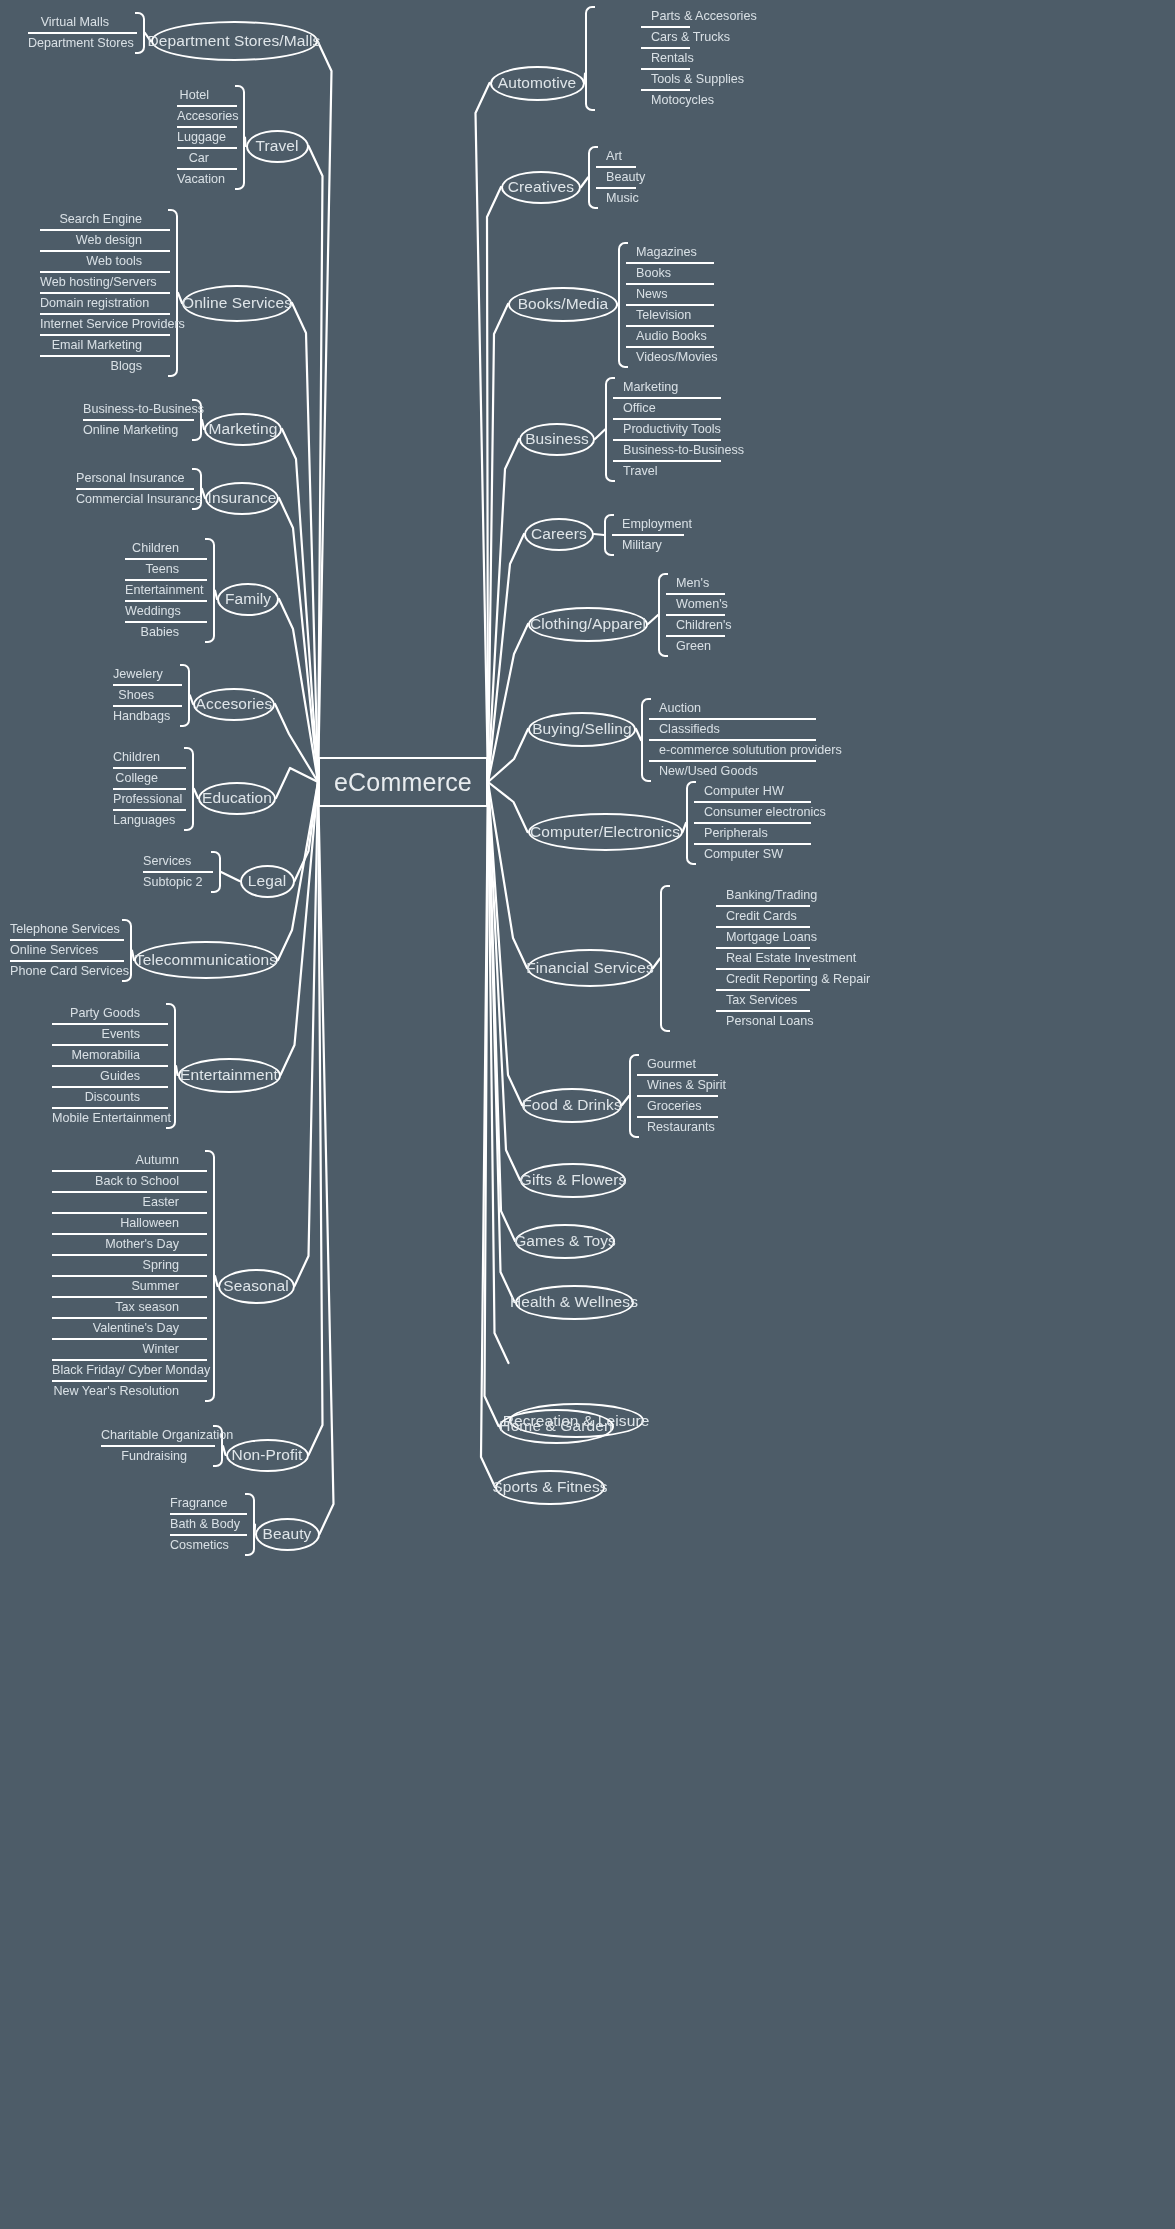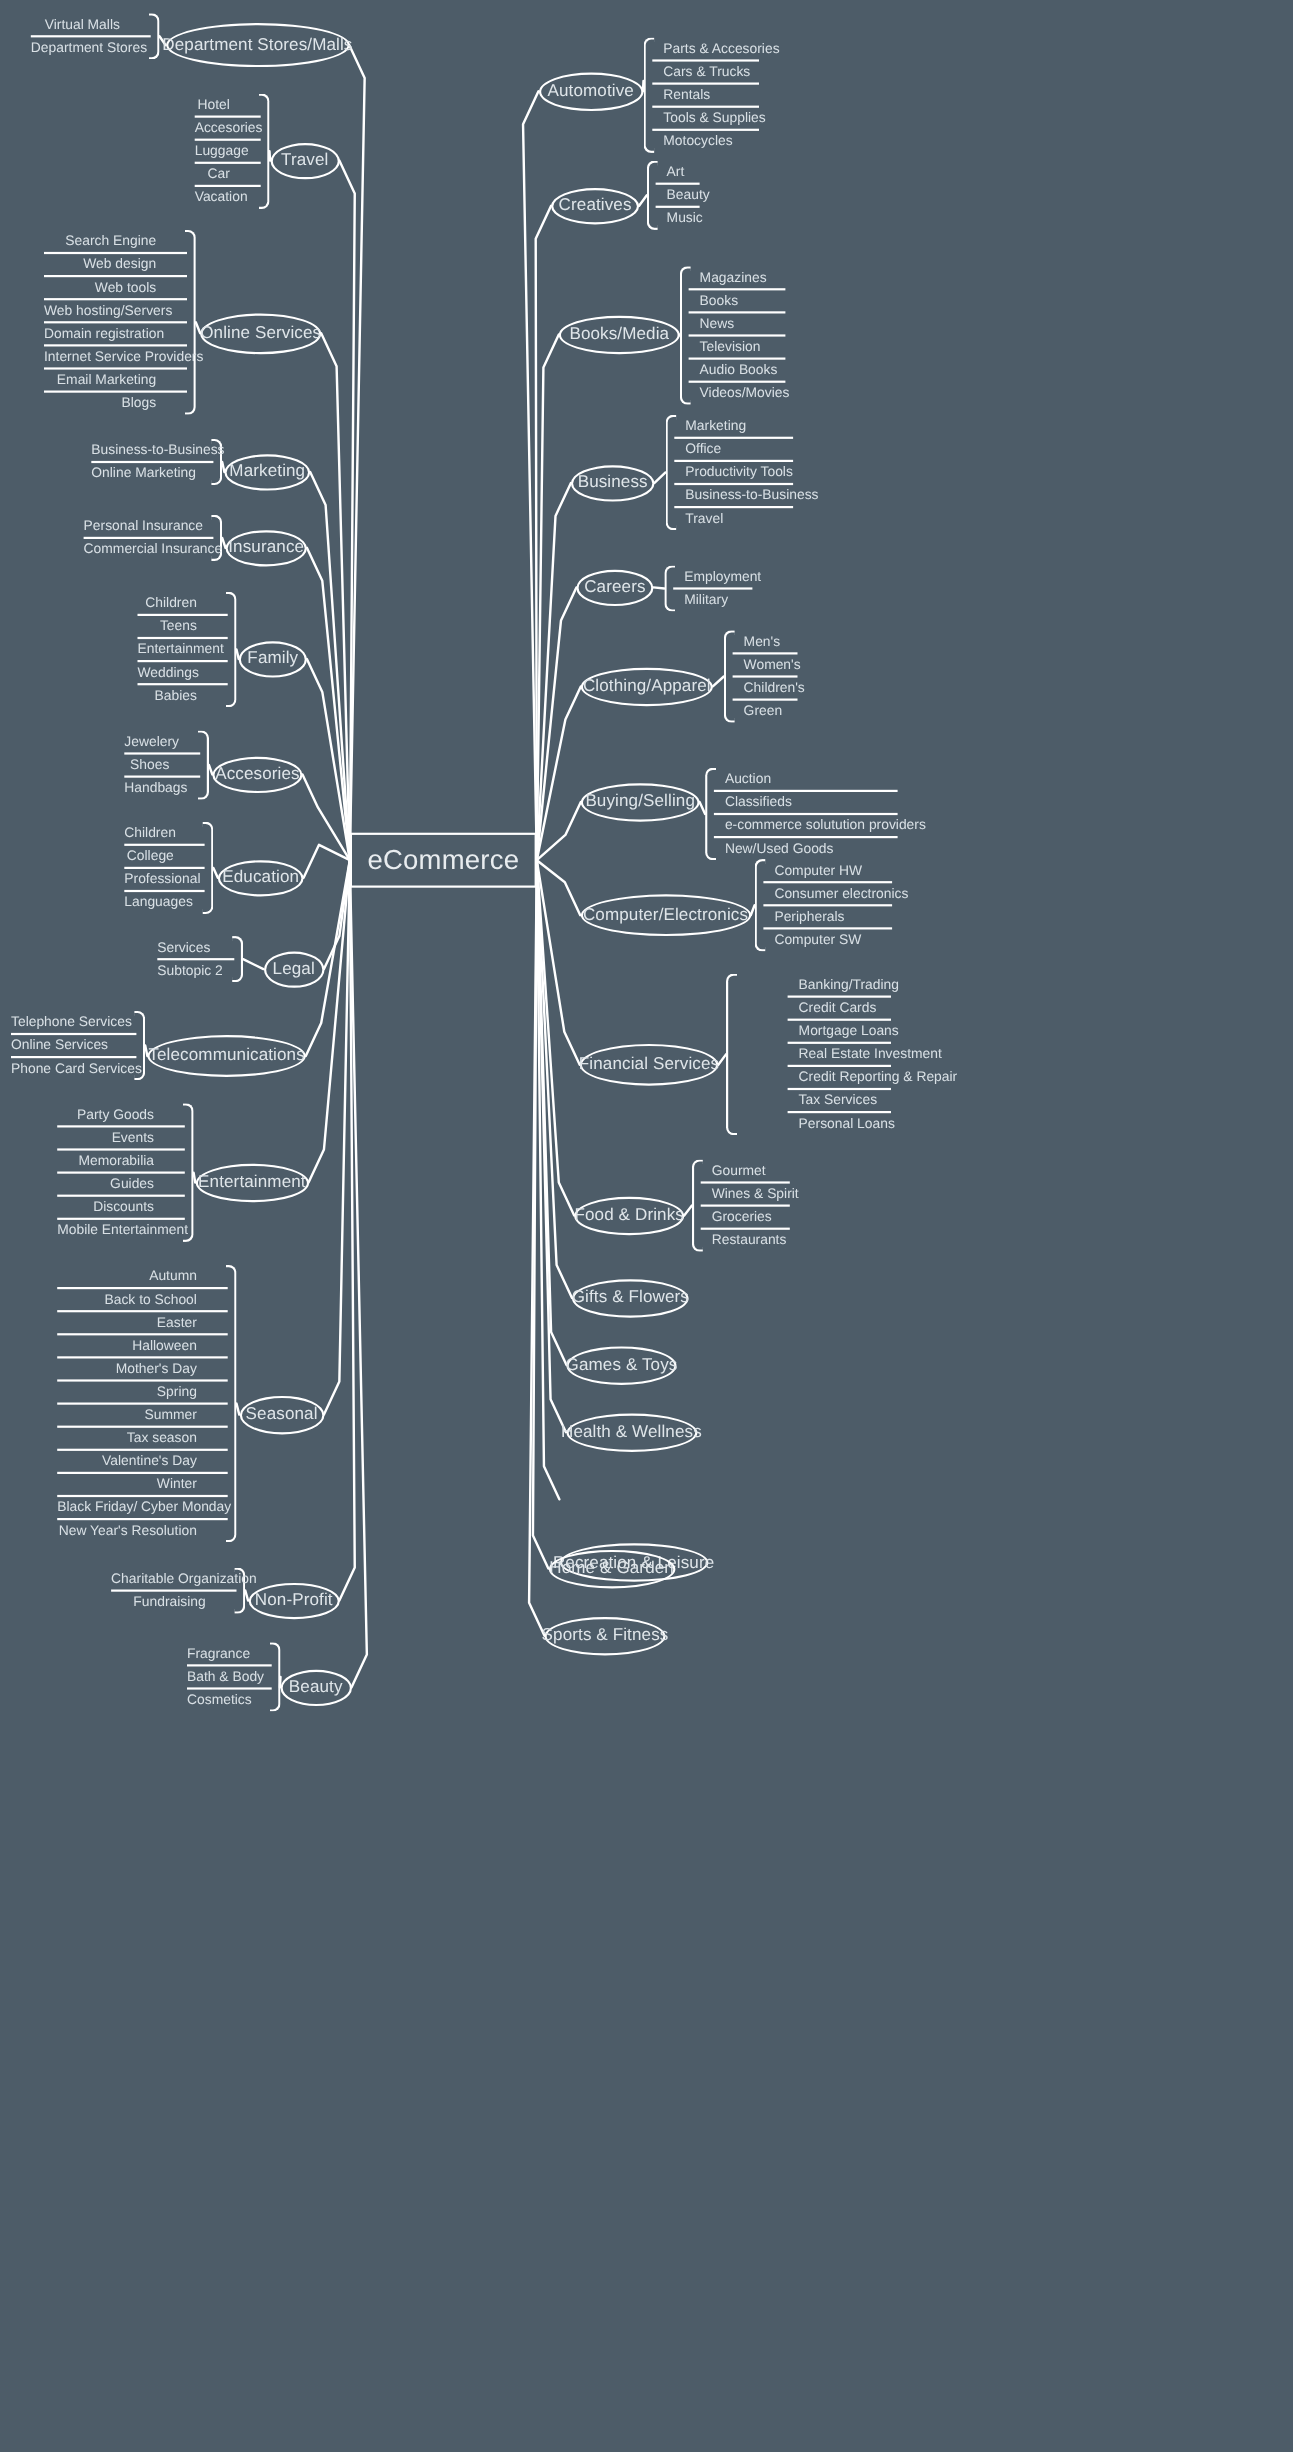--- a/index.html
+++ b/index.html
@@ -296,21 +296,21 @@
       </div>
       <div class="leafgroup left" style="left: 170px; top: 1493px; width: 85px;">
         <div class="bracket"></div>
         <div class="leaf">Fragrance</div>
         <div class="leaf">Bath &amp; Body</div>
         <div class="leaf">Cosmetics</div>
       </div>
       <div class="branch" style="left: 489.5px; top: 65.5px; width: 95px; height: 35px;">
         <span>Automotive</span>
       </div>
-      <div class="leafgroup right" style="left: 585px; top: 34px; width: 105px;">
+      <div class="leafgroup right" style="left: 585px; top: 6px; width: 105px; padding-left: 48px;">
         <div class="bracket"></div>
         <div class="leaf">Parts &amp; Accesories</div>
         <div class="leaf">Cars &amp; Trucks</div>
         <div class="leaf">Rentals</div>
         <div class="leaf">Tools &amp; Supplies</div>
         <div class="leaf">Motocycles</div>
       </div>
       <div class="branch" style="left: 501px; top: 170.5px; width: 80px; height: 33px;">
         <span>Creatives</span>
       </div>

